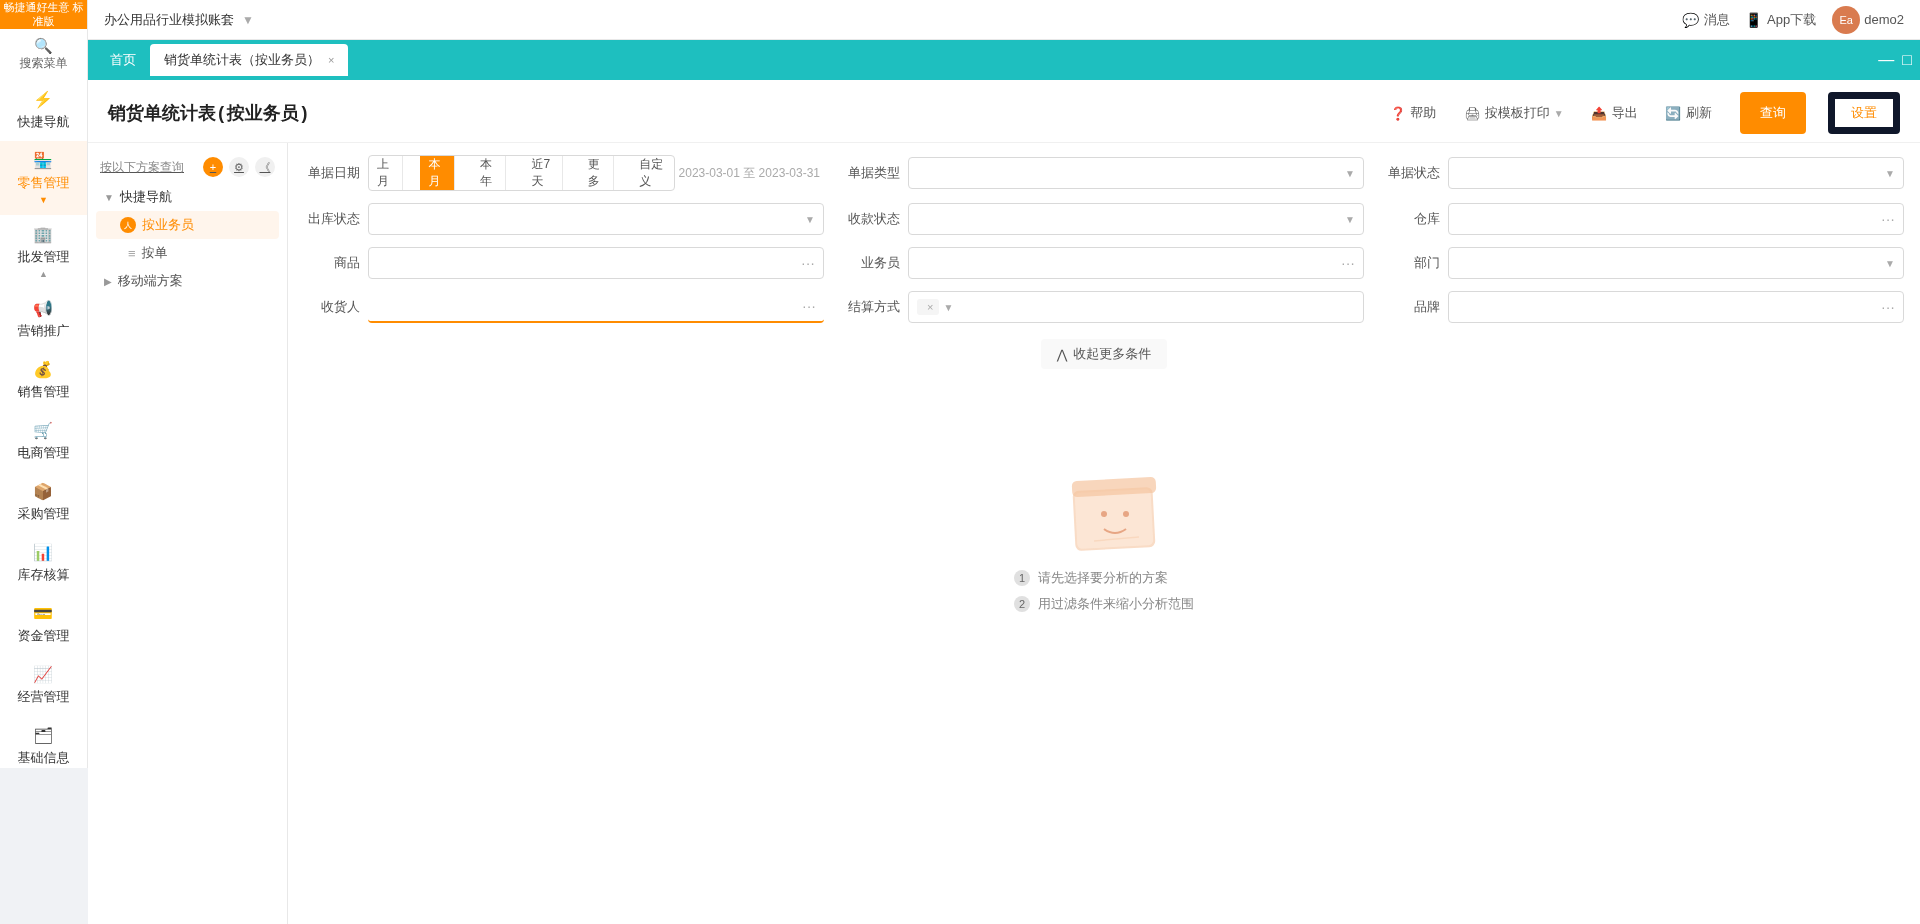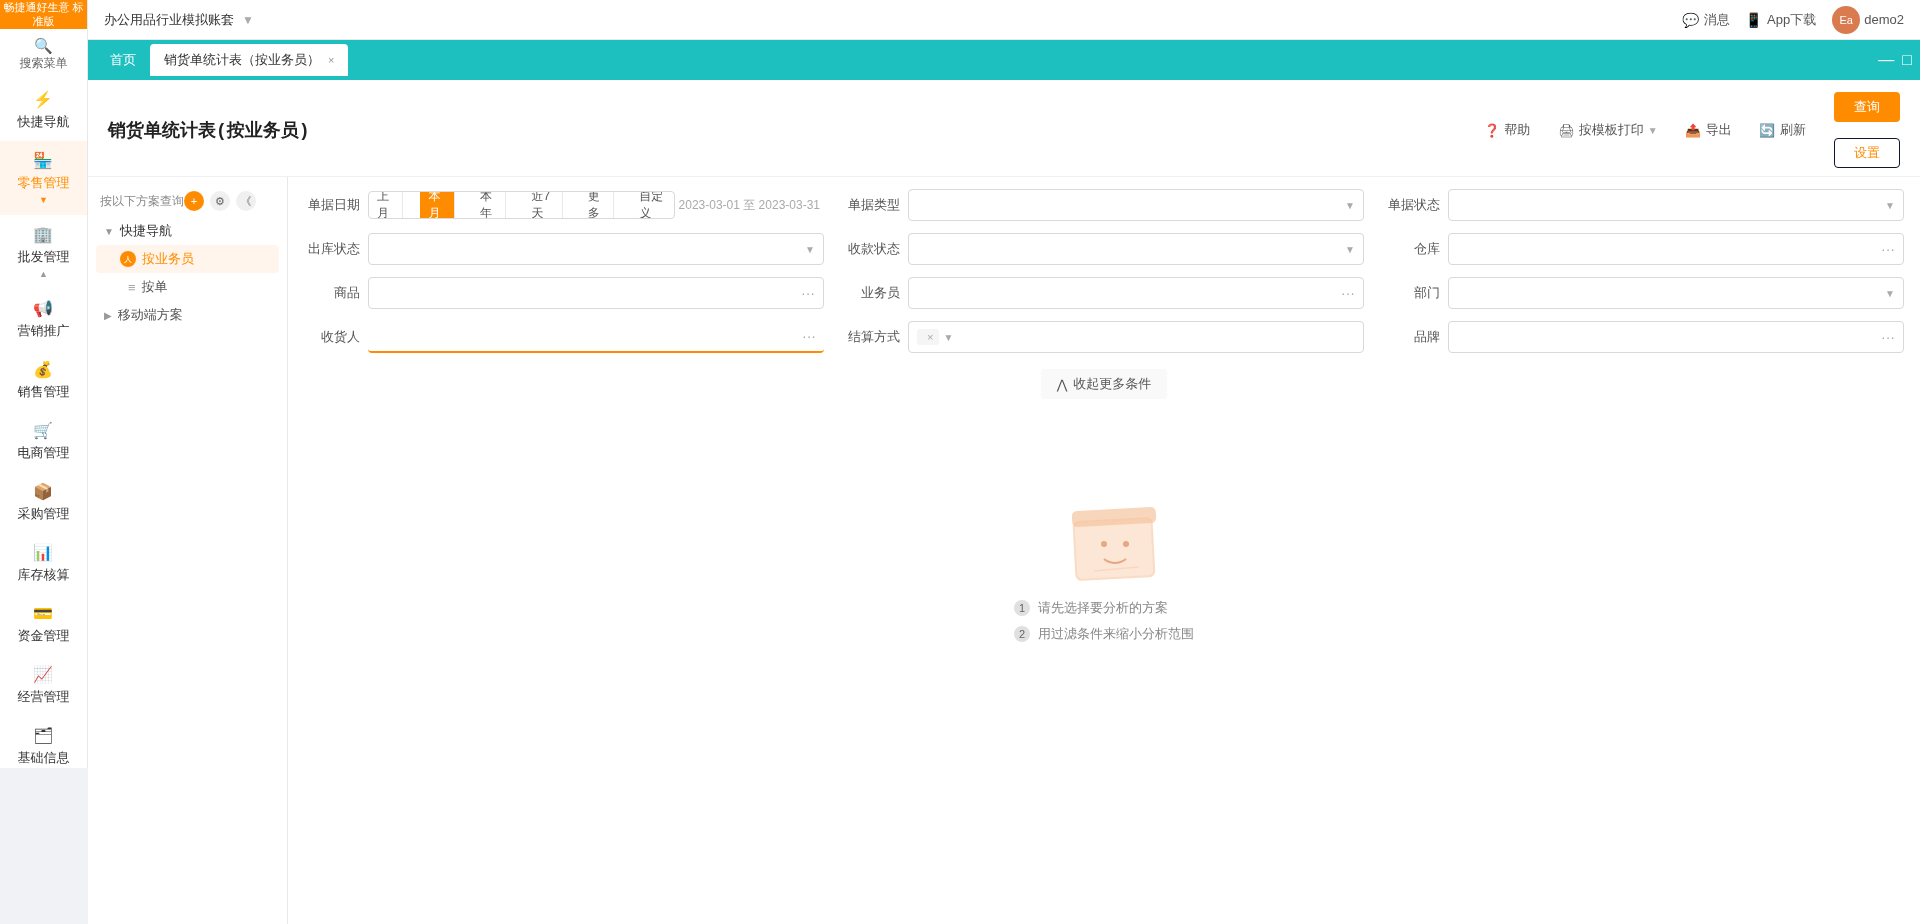--- a/index.html
+++ b/index.html
@@ -177,21 +177,21 @@
       color: #fff;
       border: none;
       border-radius: 4px;
       padding: 6px 20px;
       font-size: 13px;
       cursor: pointer;
     }
     .btn-secondary {
       background: #fff;
       color: #ff8c00;
-      border: 1px solid #0f172a;
+      border: 7px solid #0f172a;
       border-radius: 4px;
       padding: 5px 16px;
       font-size: 13px;
       cursor: pointer;
     }
 
     
     .content-body {
       display: flex;
       height: calc(924px - 40px - 40px - 56px);
@@ -200,23 +200,23 @@
 
     
     .scheme-panel {
       width: 200px;
       border-right: 1px solid #e8e8e8;
       padding: 8px 0;
       flex-shrink: 0;
       overflow-y: auto;
     }
     .scheme-panel-header {
-      display: flex; align-items: center; justify-content: flex-start;
+      display: flex; align-items: center; justify-content: space-between;
       padding: 6px 12px;
-      font-size: 13px; color: #555;
+      font-size: 13px; color: #555; text-decoration: underline;
     }
     .scheme-panel-header-title {
       font-size: 12px; color: #888;
     }
     .scheme-header-icons {
       display: flex; gap: 6px; align-items: center;
     }
     .scheme-icon-btn {
       width: 20px; height: 20px;
       border-radius: 50%;
@@ -311,21 +311,21 @@
     .filter-control .dots {
       margin-left: auto;
       color: #aaa;
       font-size: 14px;
     }
     .date-tabs {
       display: flex;
       align-items: center;
       gap: 17px;
       flex: 1;
-      height: 28px;
+      height: 36px;
       border: 1px solid #d9d9d9;
       border-radius: 4px;
       overflow: hidden;
     }
     .date-tab {
       padding: 0 8px;
       height: 100%;
       display: flex; align-items: center;
       font-size: 12px;
       color: #555;
@@ -546,21 +546,21 @@
             <span style="font-size:10px;color:#aaa;">▼</span>
           </div>
           <div class="page-action-btn">
             <span>📤</span>
             <span>导出</span>
           </div>
           <div class="page-action-btn">
             <span>🔄</span>
             <span>刷新</span>
           </div>
-          <div style="display:flex;flex-direction:column;gap:16px;margin-left:8px;">
+          <div style="display:flex;flex-direction:row;gap:22px;margin-left:8px;">
             <button class="btn-primary">查询</button>
             <button class="btn-secondary">设置</button>
           </div>
         </div>
       </div>
 
       <div class="content-body">
 
         <div class="scheme-panel">
           <div class="scheme-panel-header">

